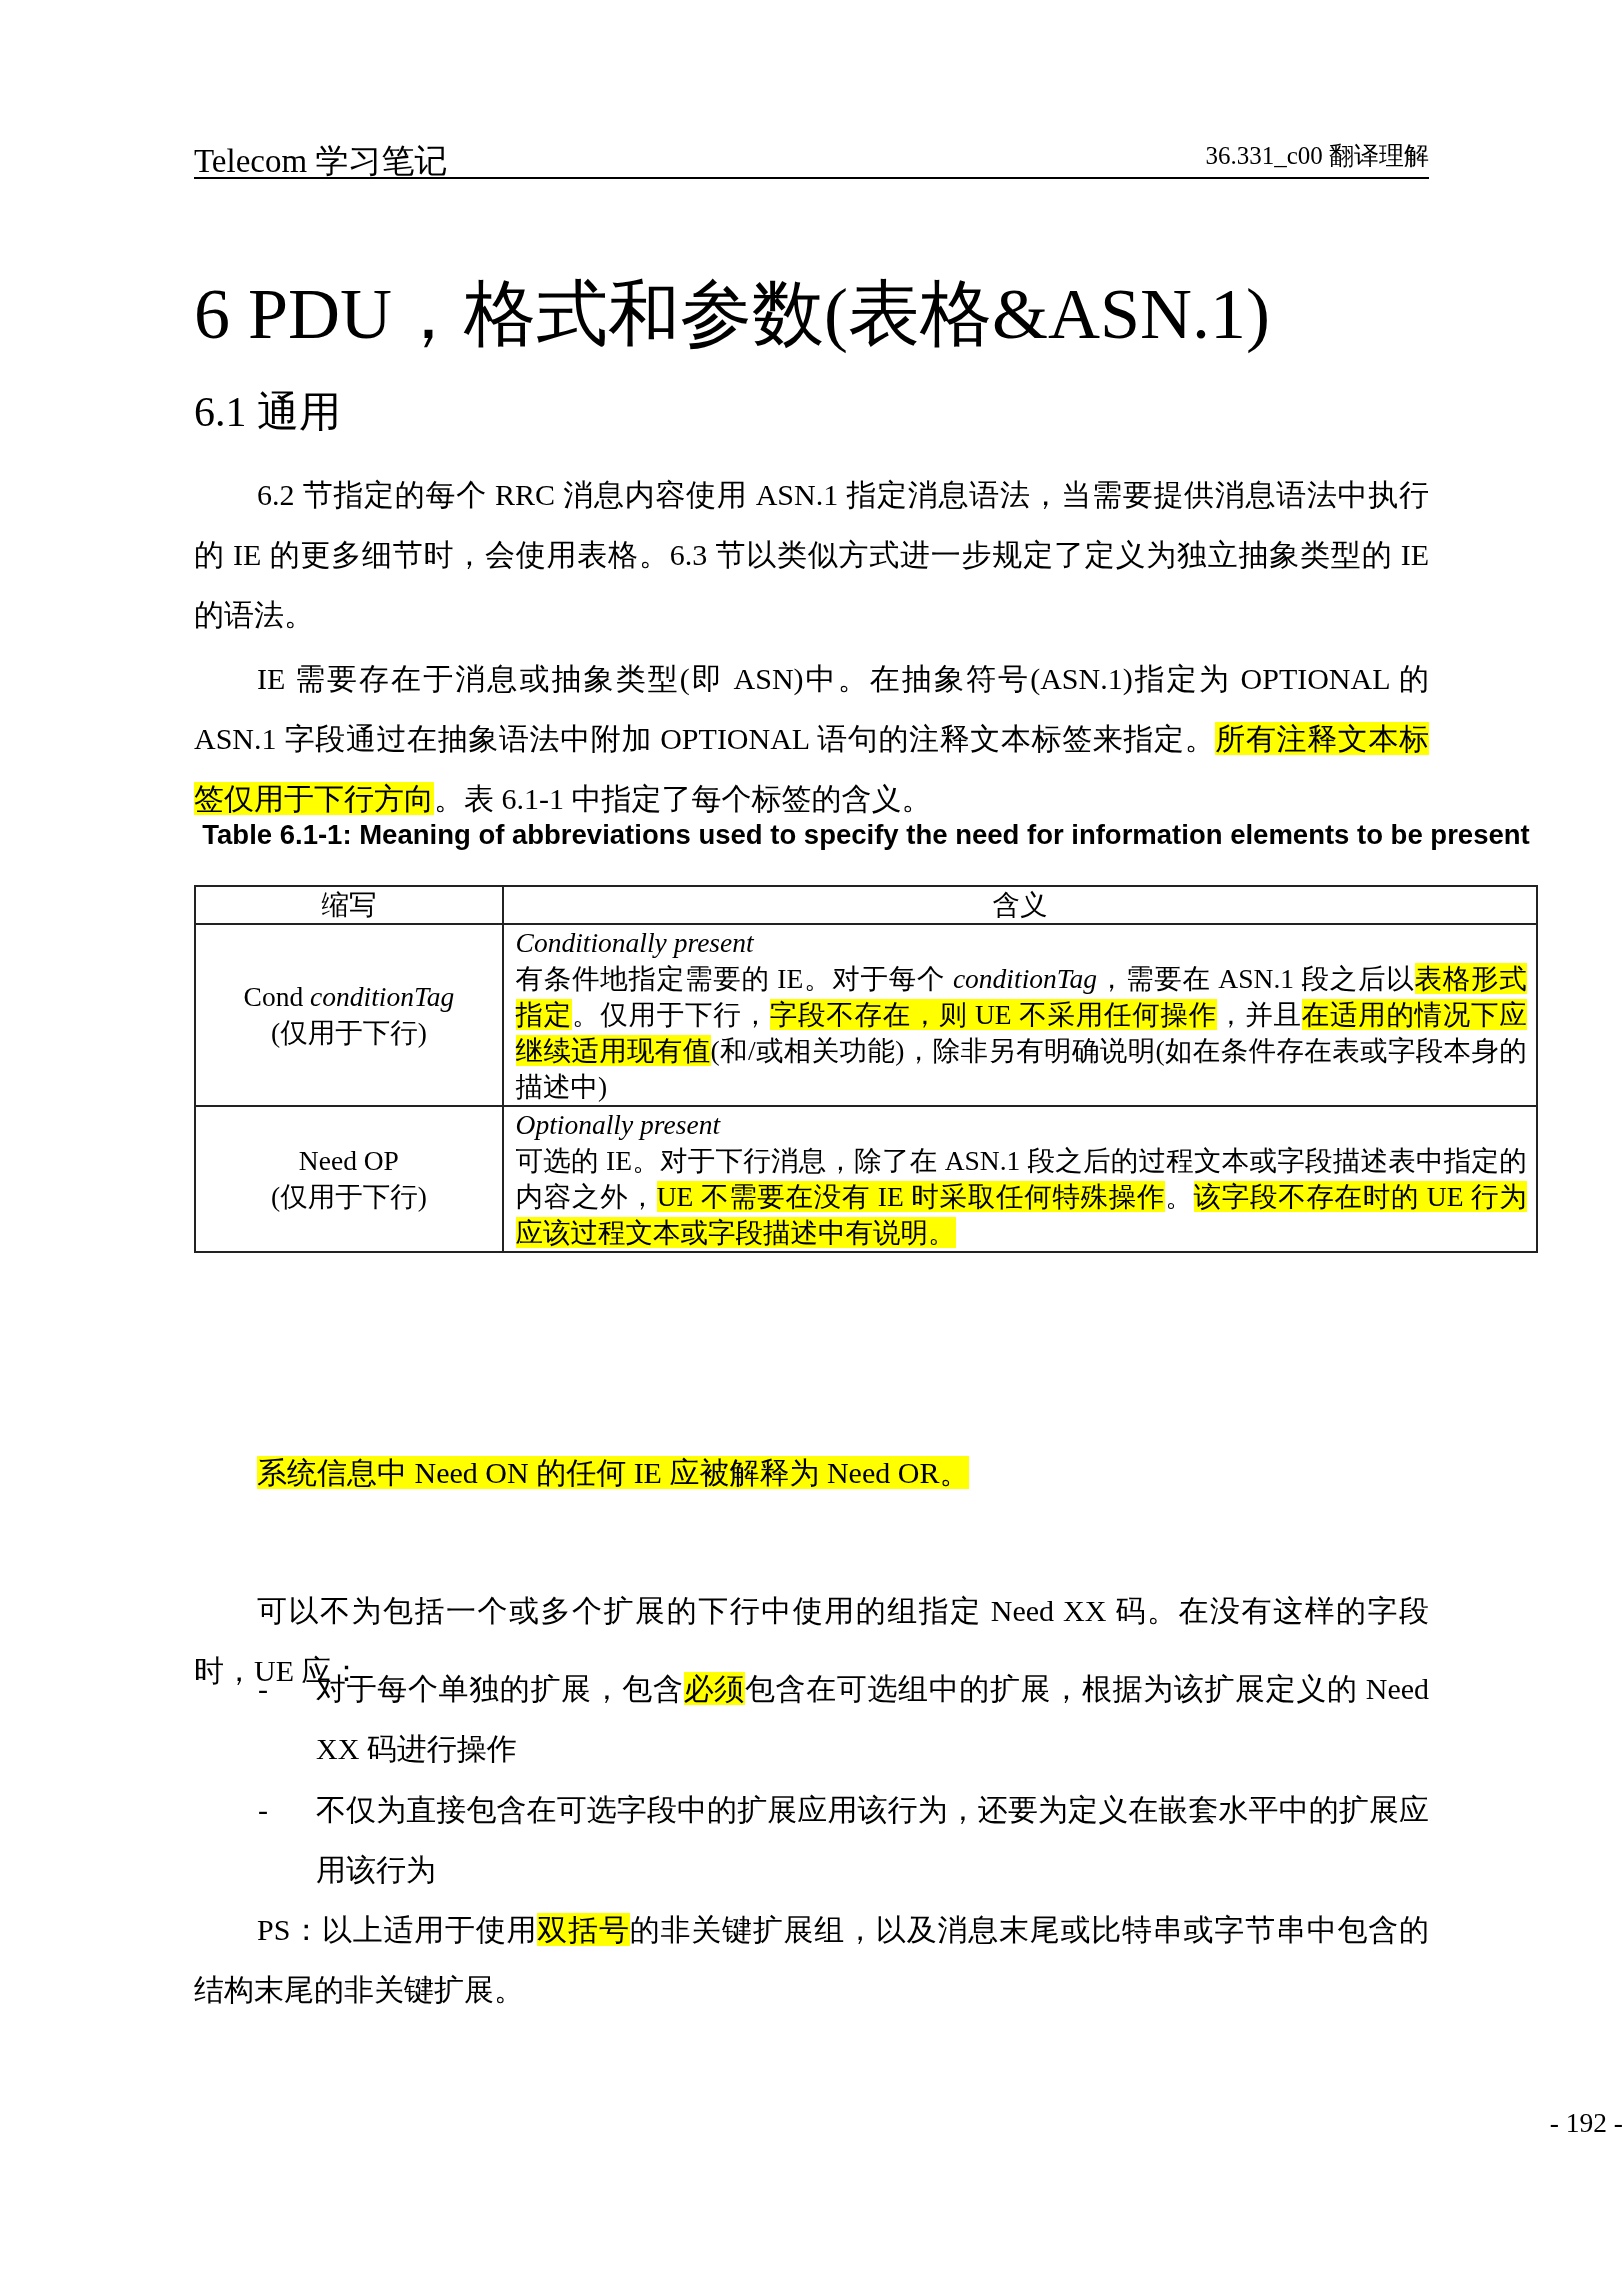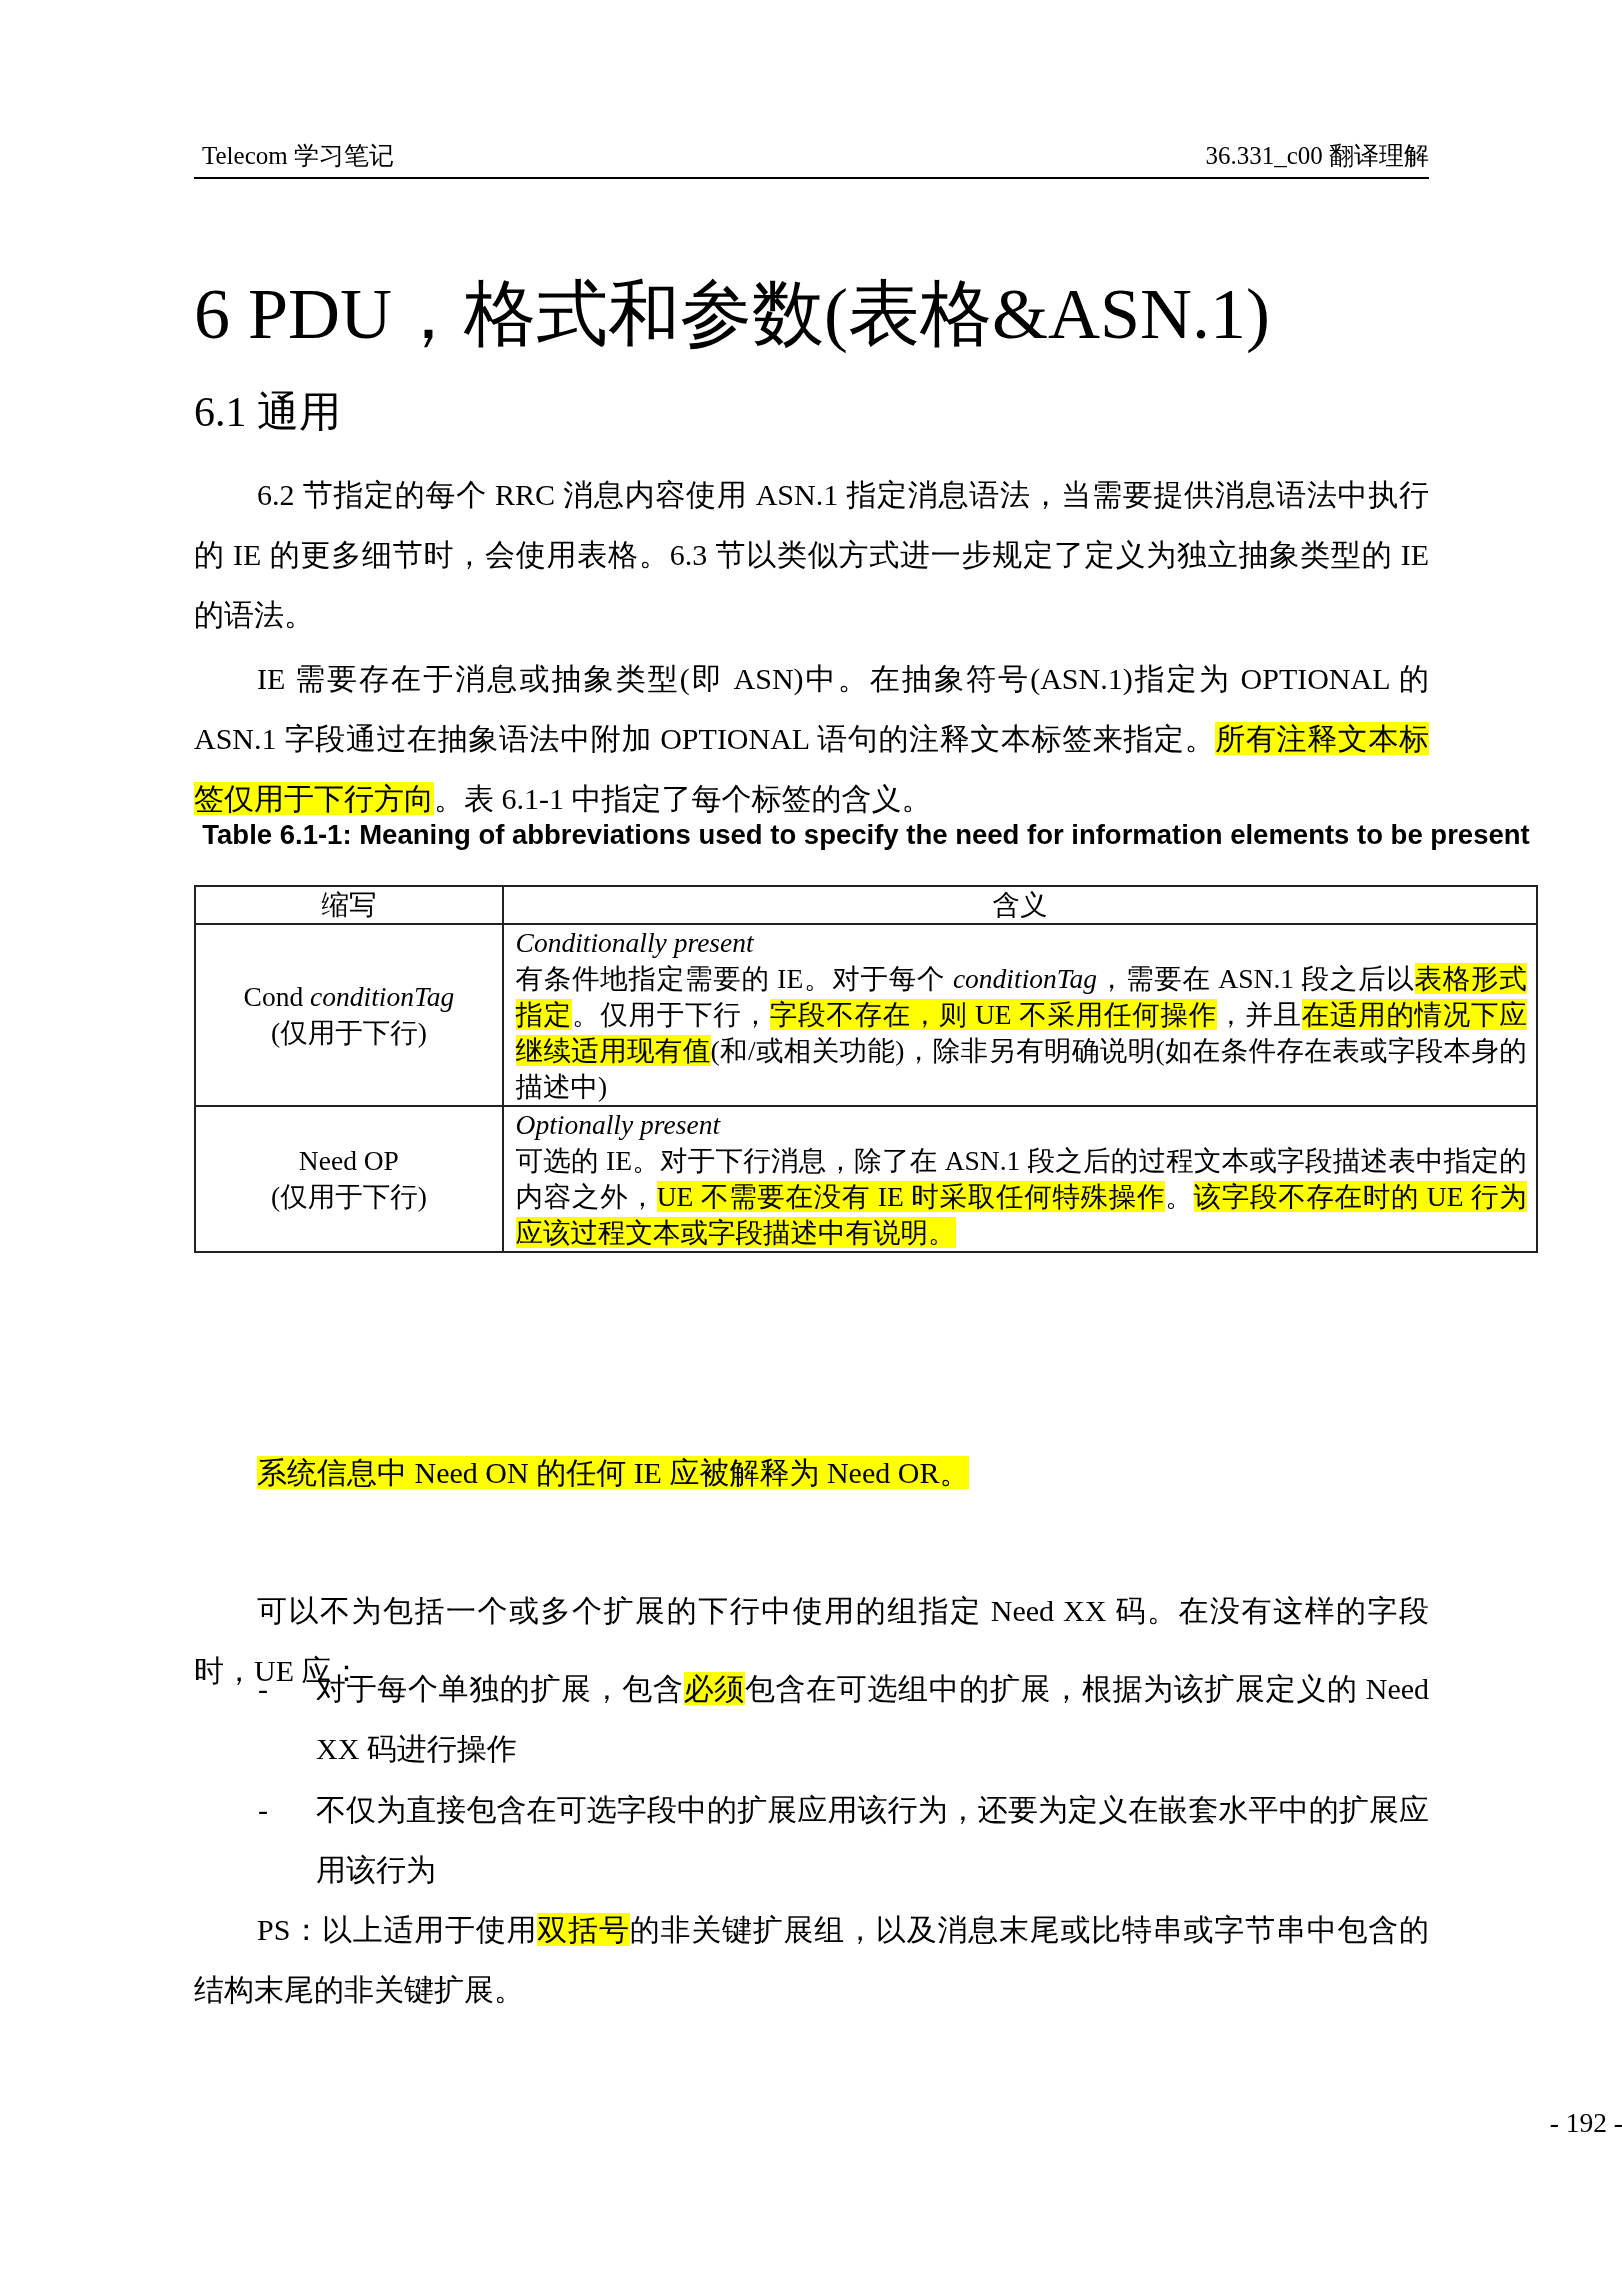--- a/index.html
+++ b/index.html
@@ -2,21 +2,21 @@
 <html style="font-size:10.5px"><head>
 <meta charset="utf-8">
 <style>
   html, body { margin: 0; padding: 0; background: #ffffff; }
   body { width: 1623px; height: 2295px; position: relative; overflow: hidden;
          font-family: "Liberation Serif", "DejaVu Serif", serif; color: #000; }
   .hl { background: #ffff00; }
   .it { font-style: italic; }
 
   .header { position: absolute; left: 194px; top: 131px; width: 1235px; height: 48px; }
-  .header .left { position: absolute; left: 8px; top: 7.9px; font-size: 25px; }
+  .header .left { position: absolute; left: 0; top: 7.9px; font-size: 33px; }
   .header .right { position: absolute; right: 0; top: 7.9px; font-size: 25px; }
   .header .rule { position: absolute; left: 0; right: 0; bottom: 0; height: 2px; background: #000; }
 
   .h1 { position: absolute; left: 194px; top: 278px; font-size: 72px; line-height: 72px; white-space: nowrap; }
   .h2 { position: absolute; left: 194px; top: 386px; font-size: 42px; line-height: 52px; white-space: nowrap; }
 
   .para { position: absolute; left: 194px; width: 1235px; font-size: 30px; line-height: 60px;
           text-align: justify; text-justify: inter-character; }
   .indent { text-indent: 63px; }
 

